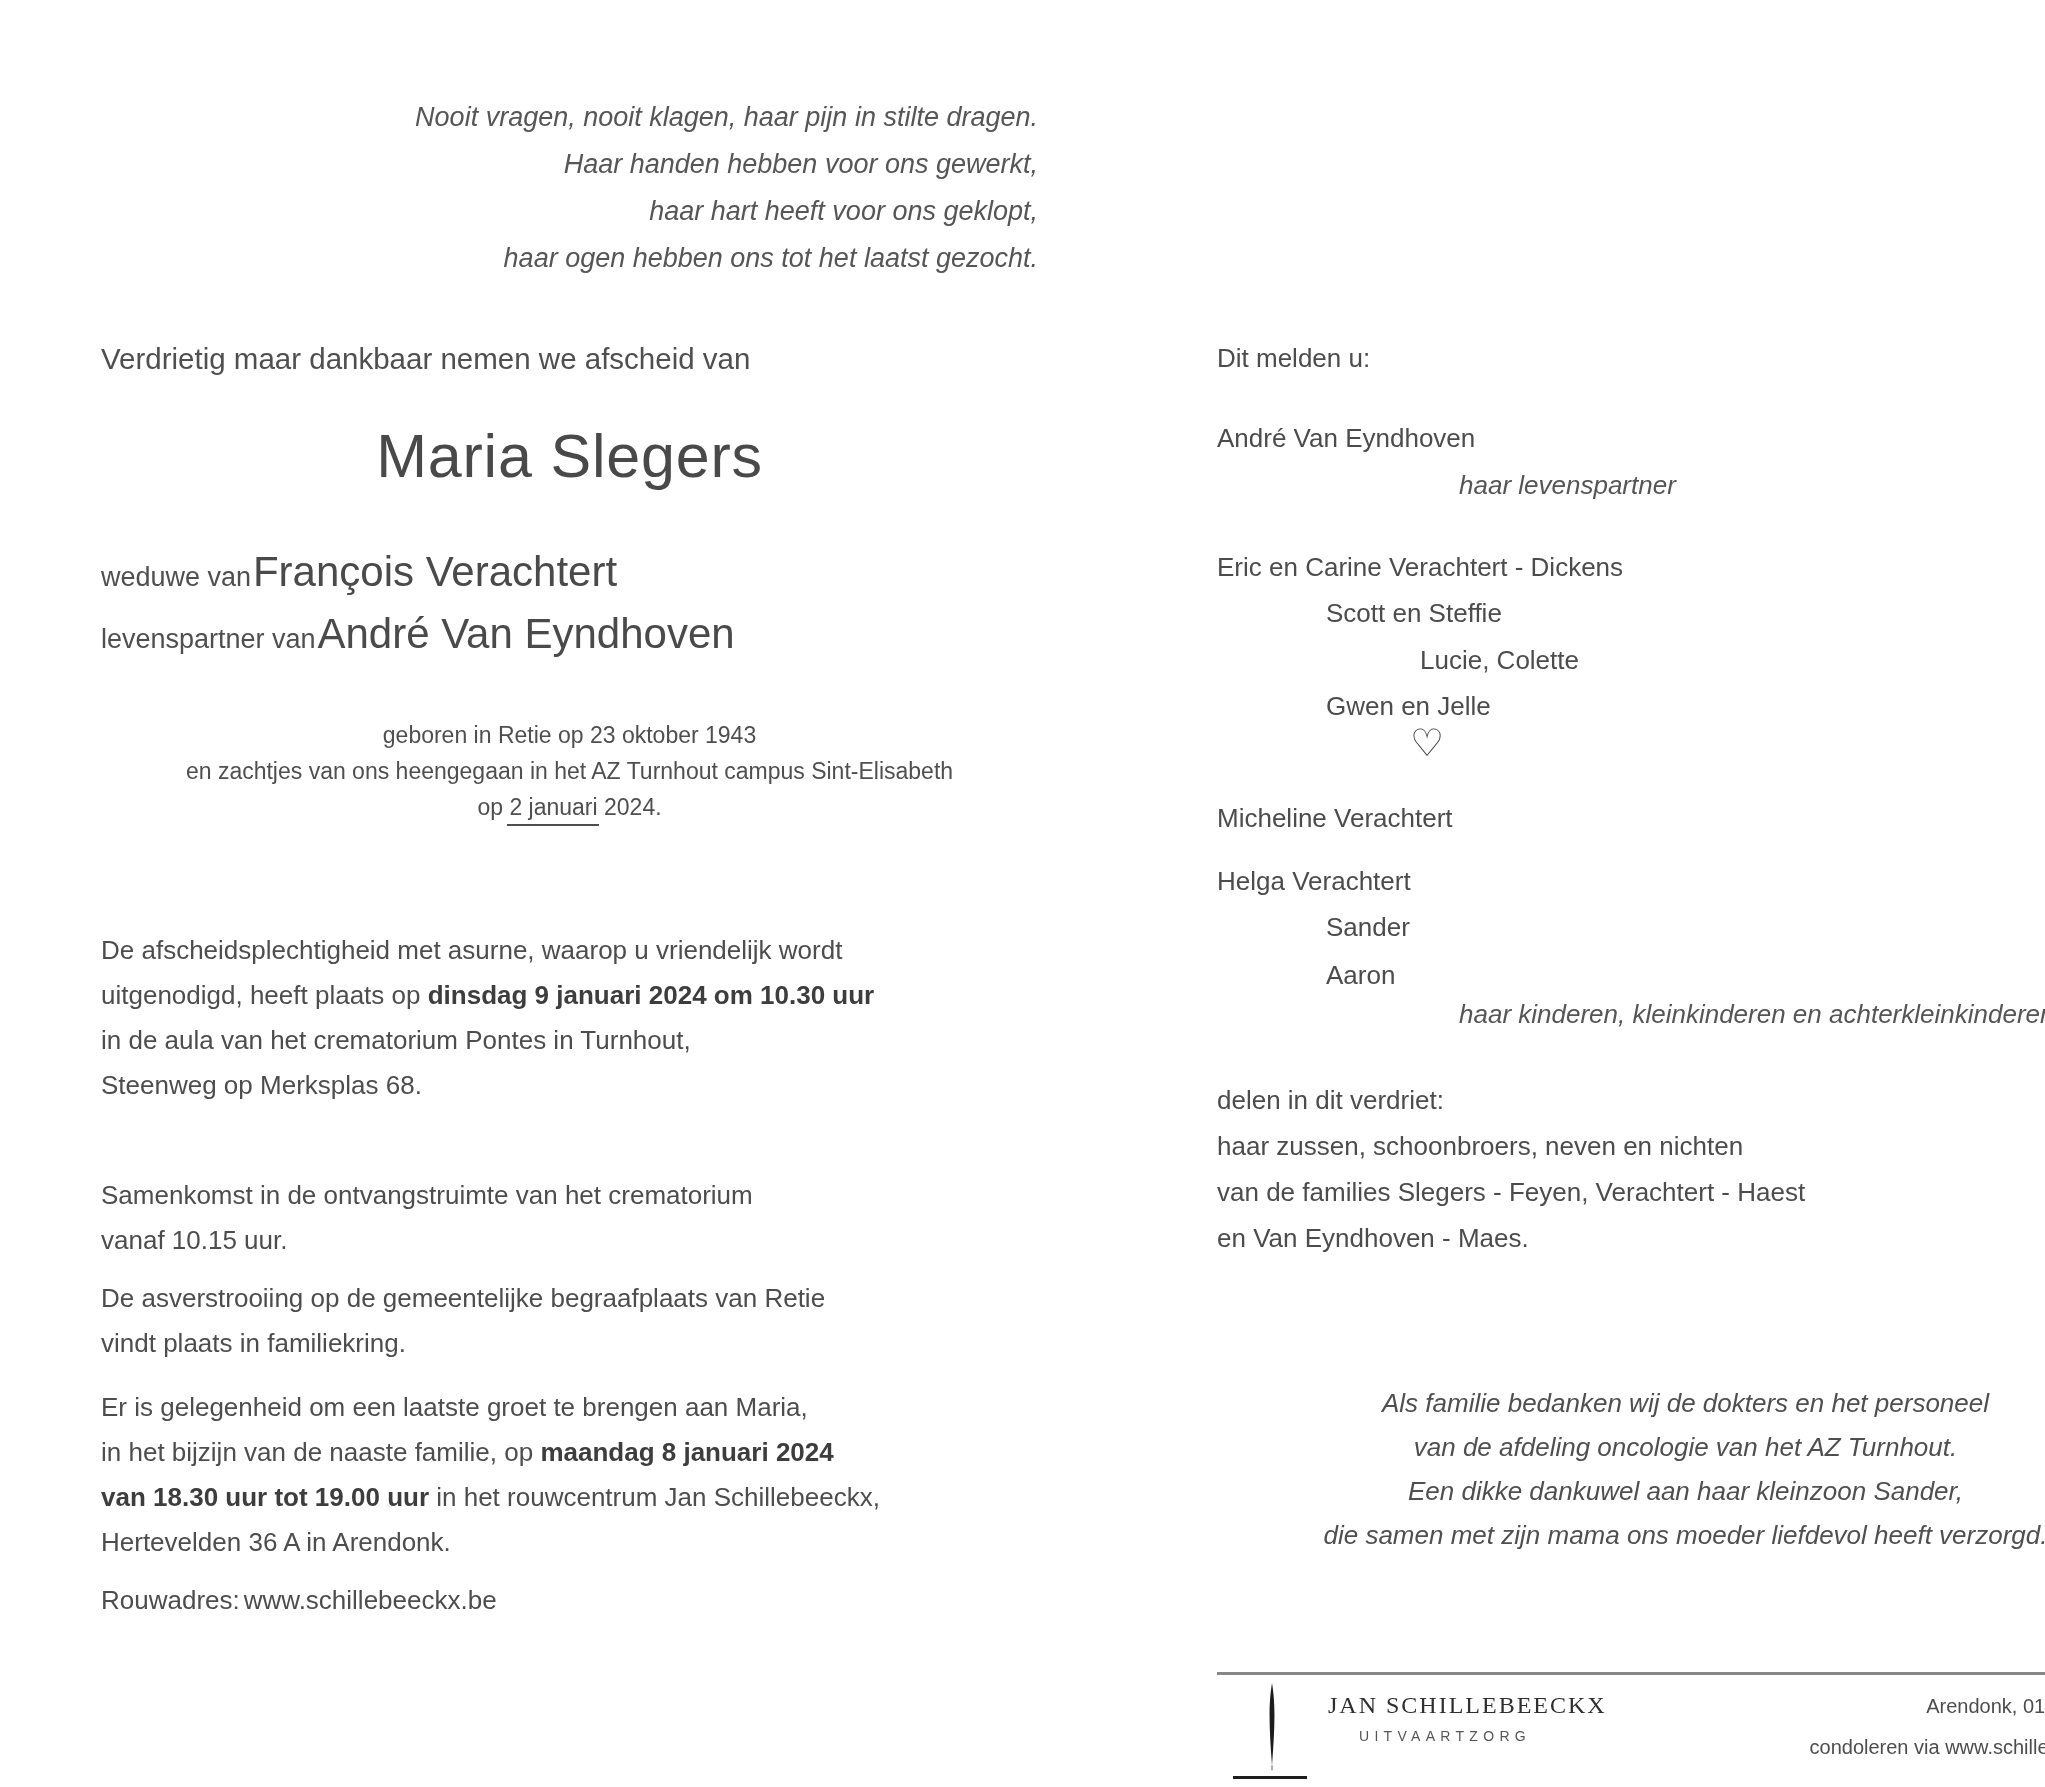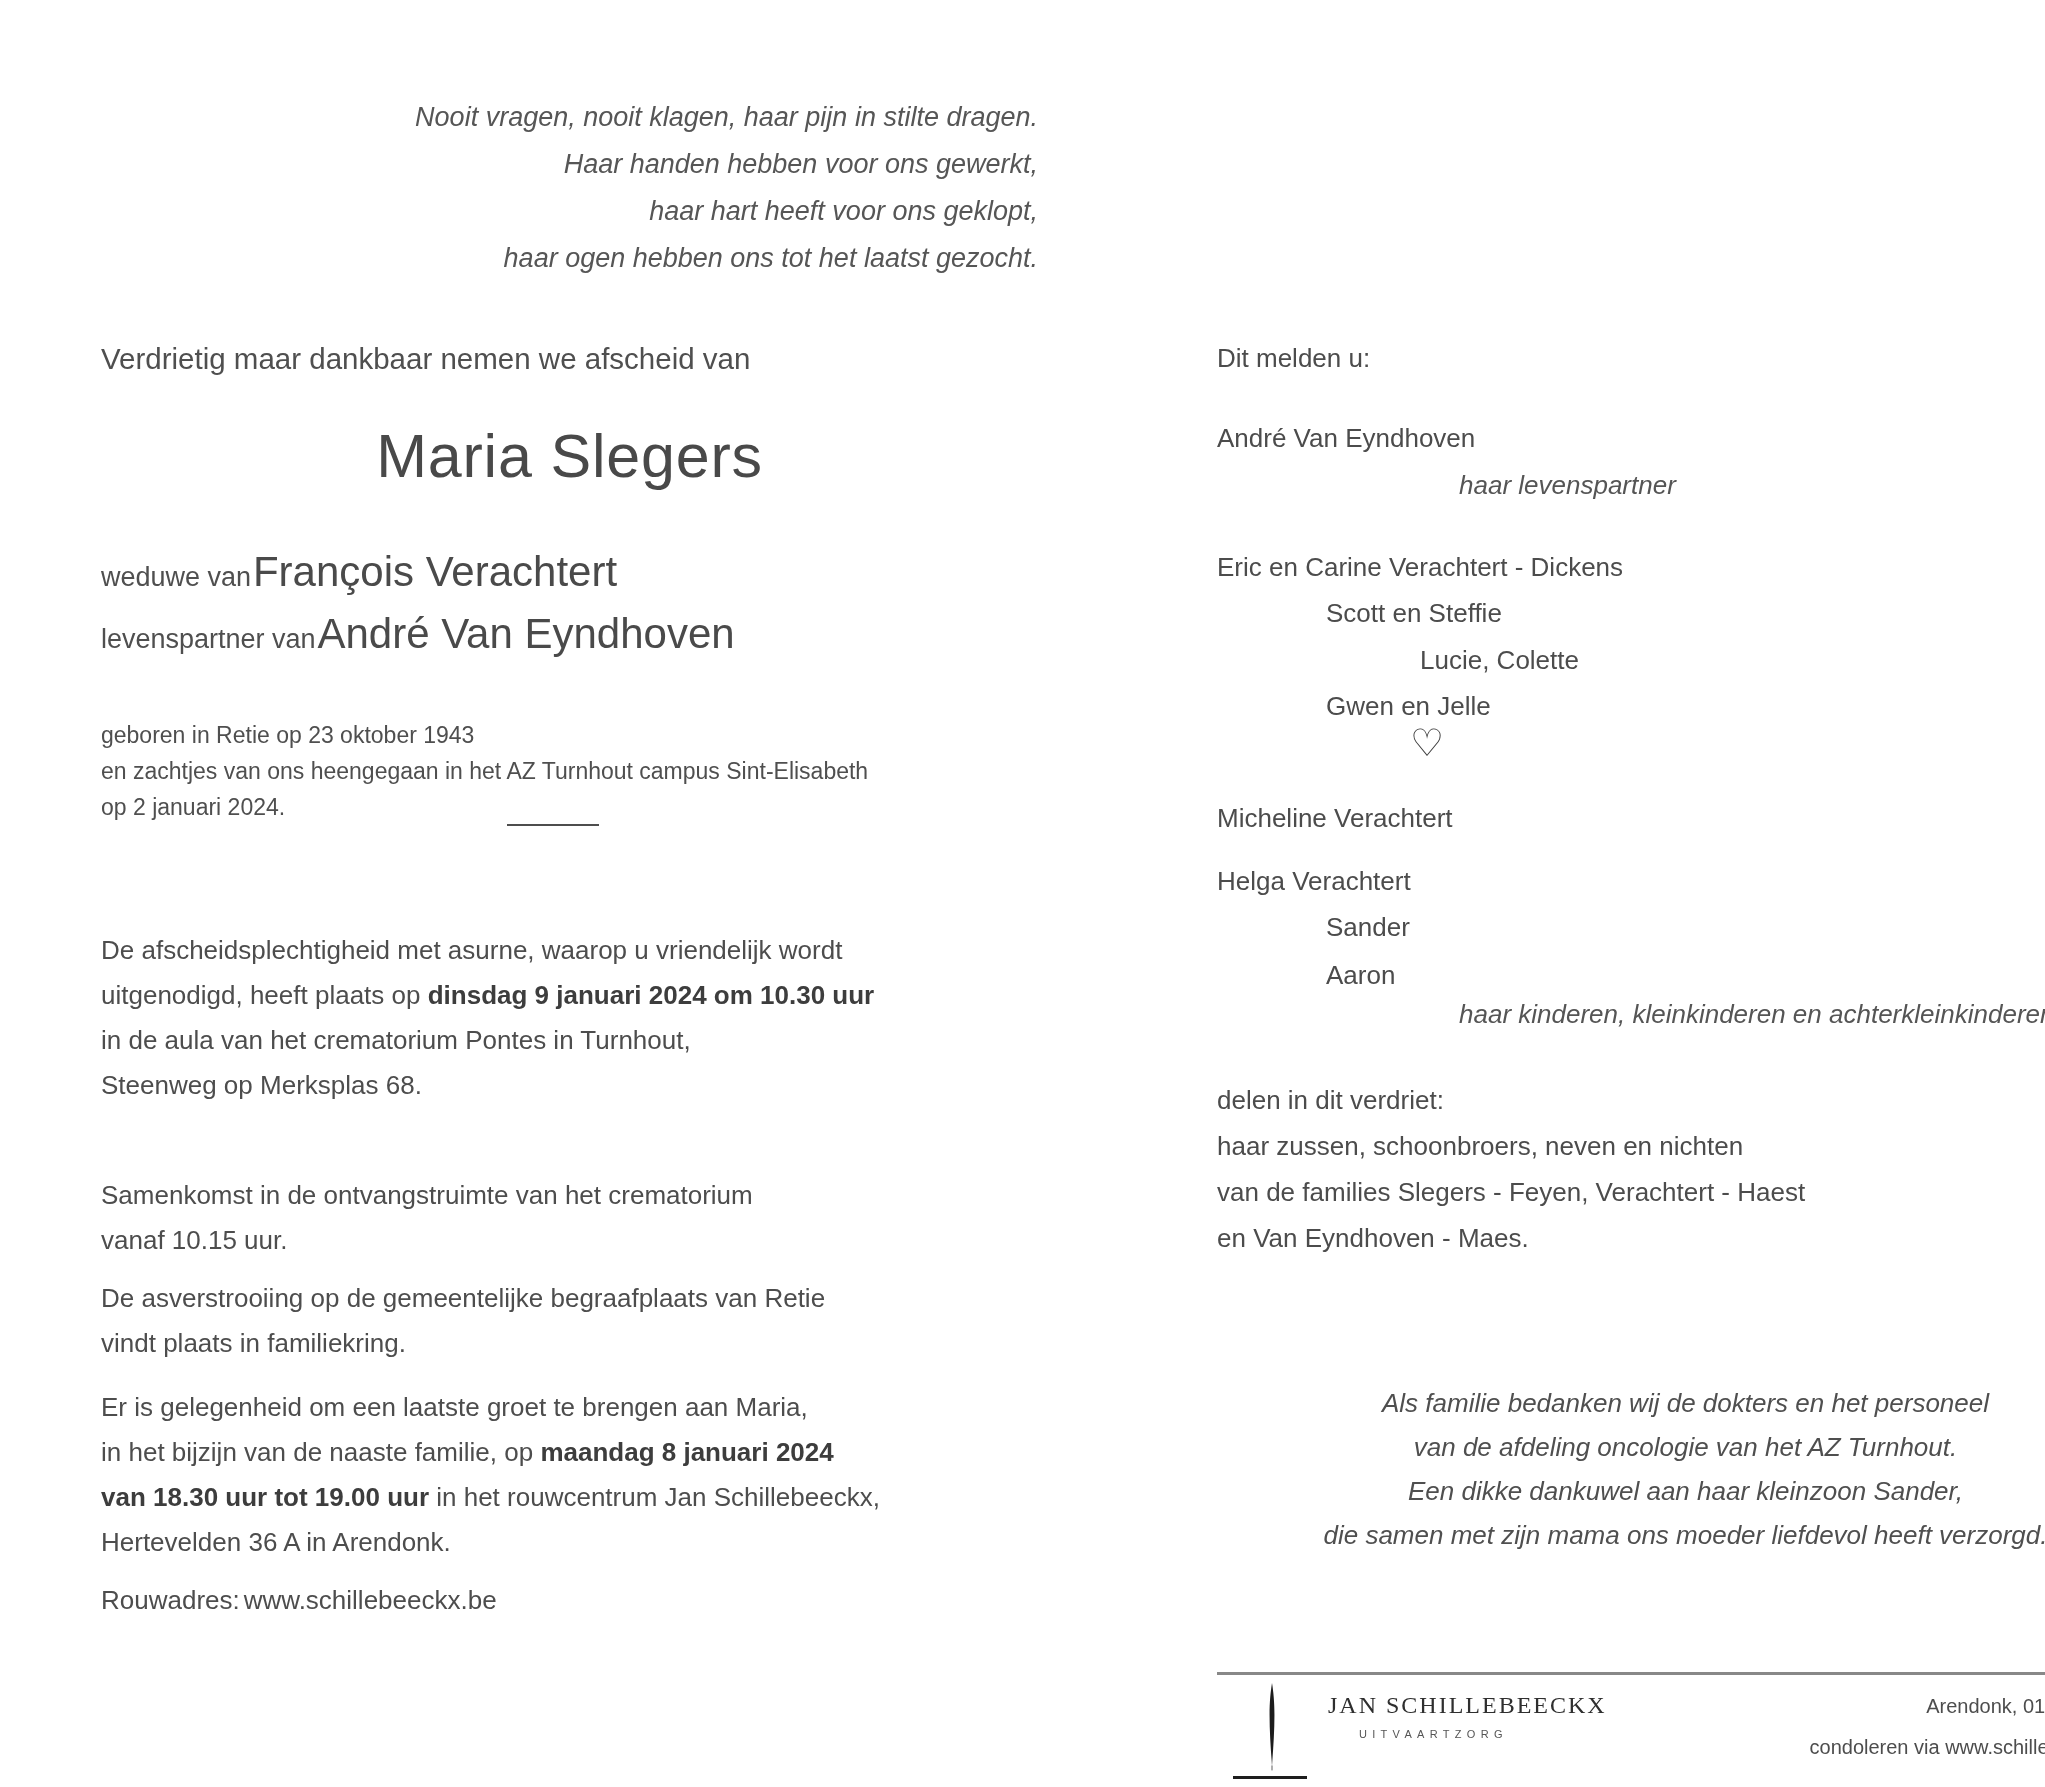--- a/index.html
+++ b/index.html
@@ -19,21 +19,21 @@
 
   
   .poem{top:94px;text-align:right;font-style:italic;font-size:27px;line-height:47px;color:#565656;}
   .intro{top:342px;text-align:left;font-size:29.5px;color:#4f4f4f;}
   .deceased{top:421px;text-align:center;font-size:61px;font-weight:400;color:#494949;margin:0;letter-spacing:0.8px;}
   .relation{text-align:left;color:#4a4a4a;}
   .relation-widow{top:548px;}
   .relation-partner{top:610px;}
   .rel-prefix{font-size:27px;color:#4f4f4f;}
   .rel-name{font-size:42px;}
-  .life{top:717px;text-align:left;font-size:23px;line-height:36px;color:#4f4f4f;}
+  .life{top:717px;text-align:center;font-size:23px;line-height:36px;color:#4f4f4f;}
   .divider{position:absolute;top:824px;left:50%;margin-left:-63px;width:92px;height:2px;background:#4e4e4e;}
   .para{font-size:26px;line-height:45px;text-align:left;}
   .para strong{font-weight:700;color:#3d3d3d;}
   .para-service{top:928px;}
   .para-gathering{top:1173px;}
   .para-scattering{top:1276px;}
   .para-visitation{top:1385px;}
   .para-rouwadres{top:1578px;}
   .rouw-label{margin-right:4px;}
 
@@ -56,21 +56,21 @@
   .fam3-child2{top:960px;}
   .children-role{top:999px;}
   .grief{top:1077px;line-height:46px;font-size:26px;}
   .thanks{top:1381px;line-height:44px;font-size:26px;font-style:italic;text-align:center;color:#4f4f4f;}
 
   
   .footer-rule{position:absolute;top:1672px;left:0;width:938px;height:2.9px;background:#888888;}
   .tree-icon{position:absolute;left:48px;top:1678px;width:14px;height:98px;}
   .tree-base{position:absolute;left:15.5px;top:1776px;width:74px;height:2.9px;background:#1e1e1e;}
   .brand{position:absolute;left:111px;top:1692px;font-family:"Liberation Serif", serif;font-size:24px;letter-spacing:2px;color:#2f2f2f;}
-  .brand-sub{position:absolute;left:142px;top:1728px;font-size:11px;letter-spacing:5.3px;color:#555555;text-align:right;}
+  .brand-sub{position:absolute;left:142px;top:1728px;font-size:14px;letter-spacing:5.3px;color:#555555;text-align:right;}
   .contact{position:absolute;right:14.3px;top:1686px;text-align:right;font-size:20px;line-height:41px;color:#4d4d4d;}
 </style>
 </head>
 <body>
 
 <div class="page">
 
   <section class="col col-left">
 
     <div class="abs poem">

